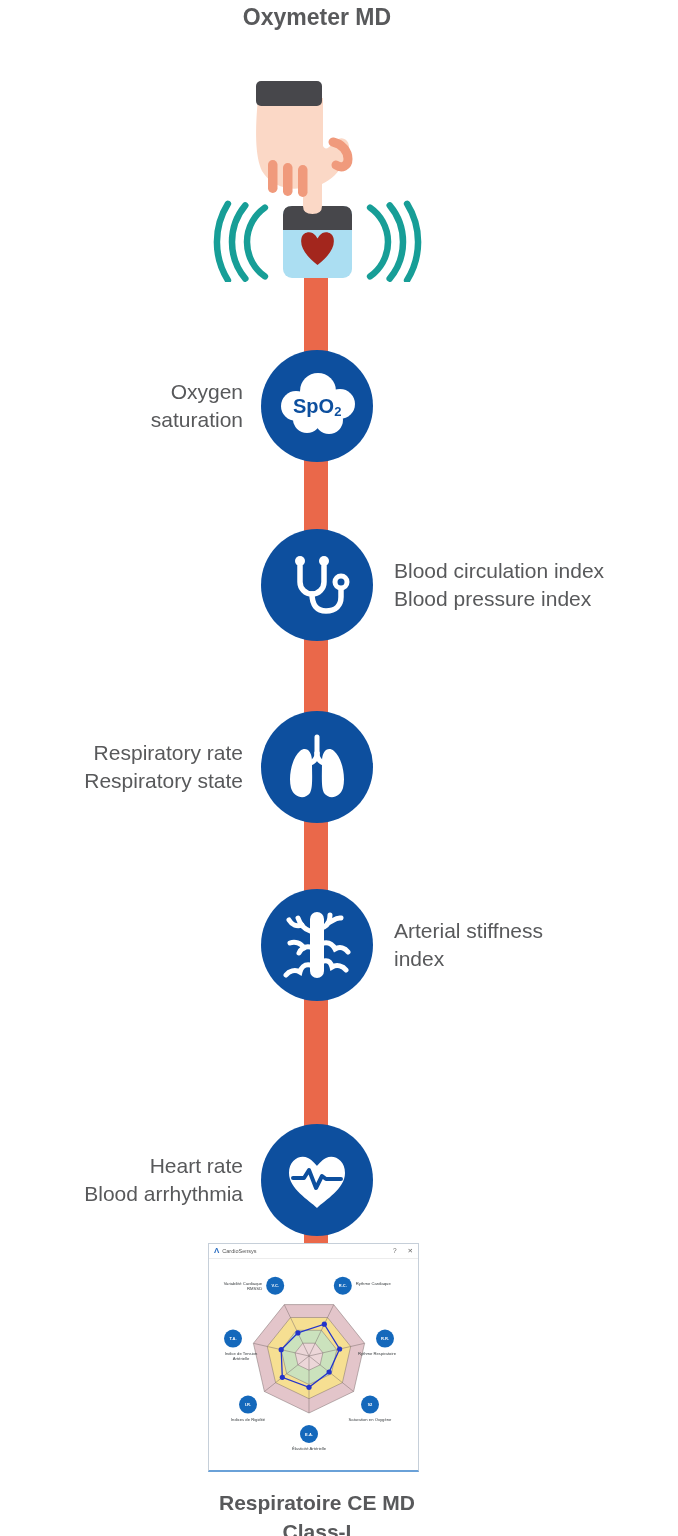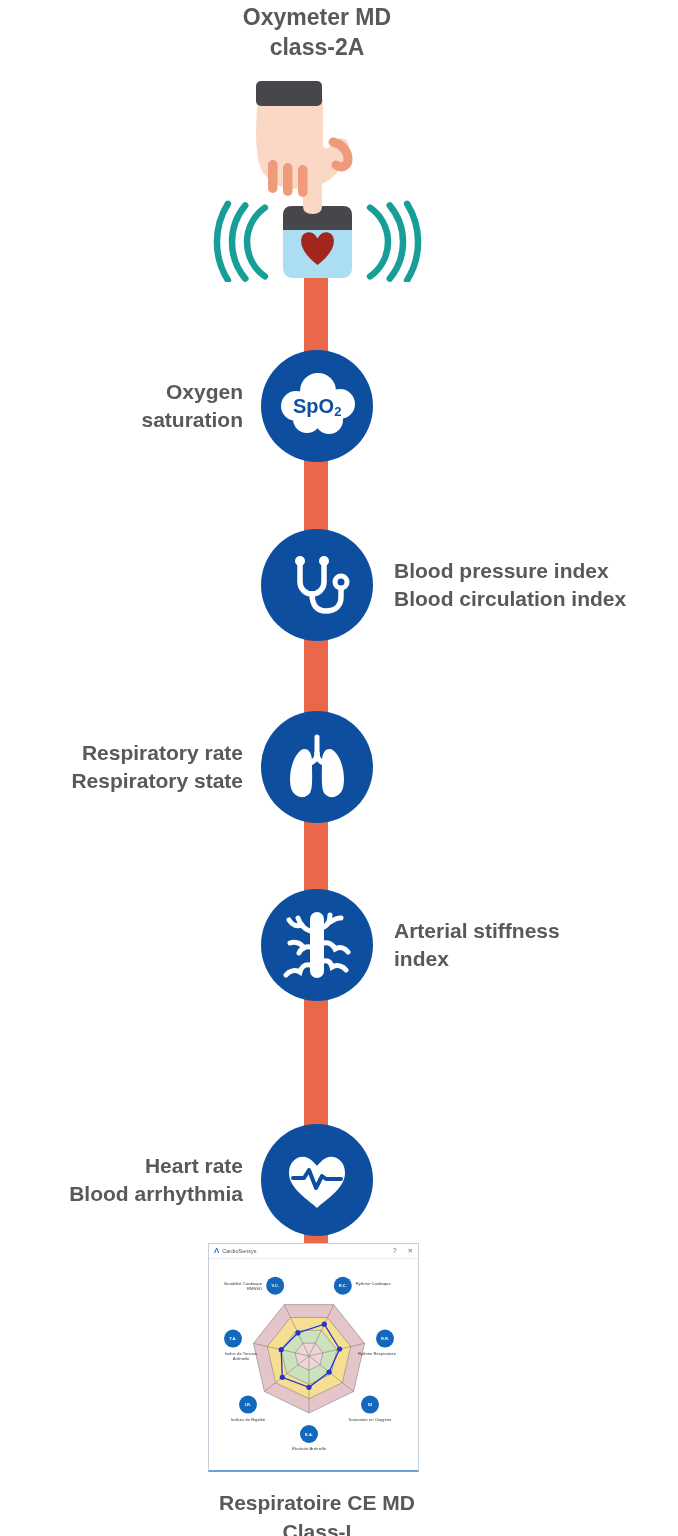--- a/index.html
+++ b/index.html
@@ -11,21 +11,21 @@
            font-size:23px; font-weight:bold; color:var(--gray,#58595b); line-height:30px; }
 
   .spine { position:absolute; left:304px; top:272px; width:24px; height:973px;
            background:var(--orange,#ea684a); z-index:1; }
 
   .hand-art { position:absolute; left:200px; top:78px; z-index:2; }
 
   .node { position:absolute; left:0; width:678px; height:112px; z-index:2; }
   .circle-icon { position:absolute; left:261px; top:0; width:112px; height:112px; }
   .label { position:absolute; top:50%; transform:translateY(-50%);
-           font-size:21px; font-weight:bold; color:var(--gray,#58595b); line-height:28px; }
+           font-size:21px; font-weight:normal; color:var(--gray,#58595b); line-height:28px; }
   .label.left  { right:435px; text-align:right; }
   .label.right { left:394px; text-align:left; }
 
   .window { position:absolute; left:208px; top:1243px; width:211px; height:229px;
             background:#fff; border:1px solid #c6cfd9; border-bottom:2px solid #6aa1d8; z-index:3; }
   .titlebar { height:15px; display:flex; align-items:center; padding:0 5px;
               border-bottom:1px solid #ececec; background:#fff; }
   .app-logo { color:#2d6fc2; font-size:8px; font-weight:bold; line-height:1; }
   .wtitle { font-size:5.5px; color:#555; margin-left:3px; flex:1;
             white-space:nowrap; overflow:hidden; }
@@ -35,21 +35,20 @@
   .caption { position:absolute; top:1488px; left:0; width:634px; text-align:center;
              font-size:21px; font-weight:bold; color:var(--gray,#58595b); line-height:29px; }
 </style>
 </head>
 <body>
 
 <div class="stage">
 
   <div class="title">
     <div>Oxymeter MD</div>
-    <div>class-2A</div>
   </div>
 
   <div class="spine"></div>
 
   <svg class="hand-art" width="240" height="204" viewBox="0 0 240 204">
 
     <g fill="none" stroke-width="6.5" stroke-linecap="round" style="stroke:var(--teal,#179e97)">
       <path d="M64.9,129.6 A42,42 0 0 0 64.9,198.4"></path>
       <path d="M45.3,127.4 A57,57 0 0 0 45.3,200.6"></path>
       <path d="M27.9,125.8 A72,72 0 0 0 27.9,202.2"></path>
@@ -97,22 +96,22 @@
           <circle cx="-10" cy="13" r="14"></circle>
           <rect x="-21" y="-12" width="44" height="24"></rect>
         </g>
         <text x="-24" y="7" style="font:bold 20px 'Liberation Sans',sans-serif; fill:var(--blue,#0d4f9e)"><tspan>SpO</tspan><tspan dy="3" style="font-size:13px">2</tspan></text>
       </svg>
     </div>
   </div>
 
   <div class="node" style="top:529px">
     <div class="label right">
+      <div>Blood circulation index</div>
       <div>Blood pressure index</div>
-      <div>Blood circulation index</div>
     </div>
     <div class="circle-icon">
       <svg width="112" height="112" viewBox="-56 -56 112 112">
         <circle r="56" style="fill:var(--blue,#0d4f9e)"></circle>
         <g stroke="#ffffff" stroke-width="5.5" fill="none" stroke-linecap="round">
           <path d="M-17,-19 L-17,-3 A12,12 0 0 0 7,-3 L7,-19"></path>
           <path d="M-5,9 C-5,20 0,26 9,26 C19,26 24,20 24,12 L24,5"></path>
         </g>
         <circle cx="-17" cy="-24" r="5" fill="#ffffff"></circle>
         <circle cx="7" cy="-24" r="5" fill="#ffffff"></circle>

